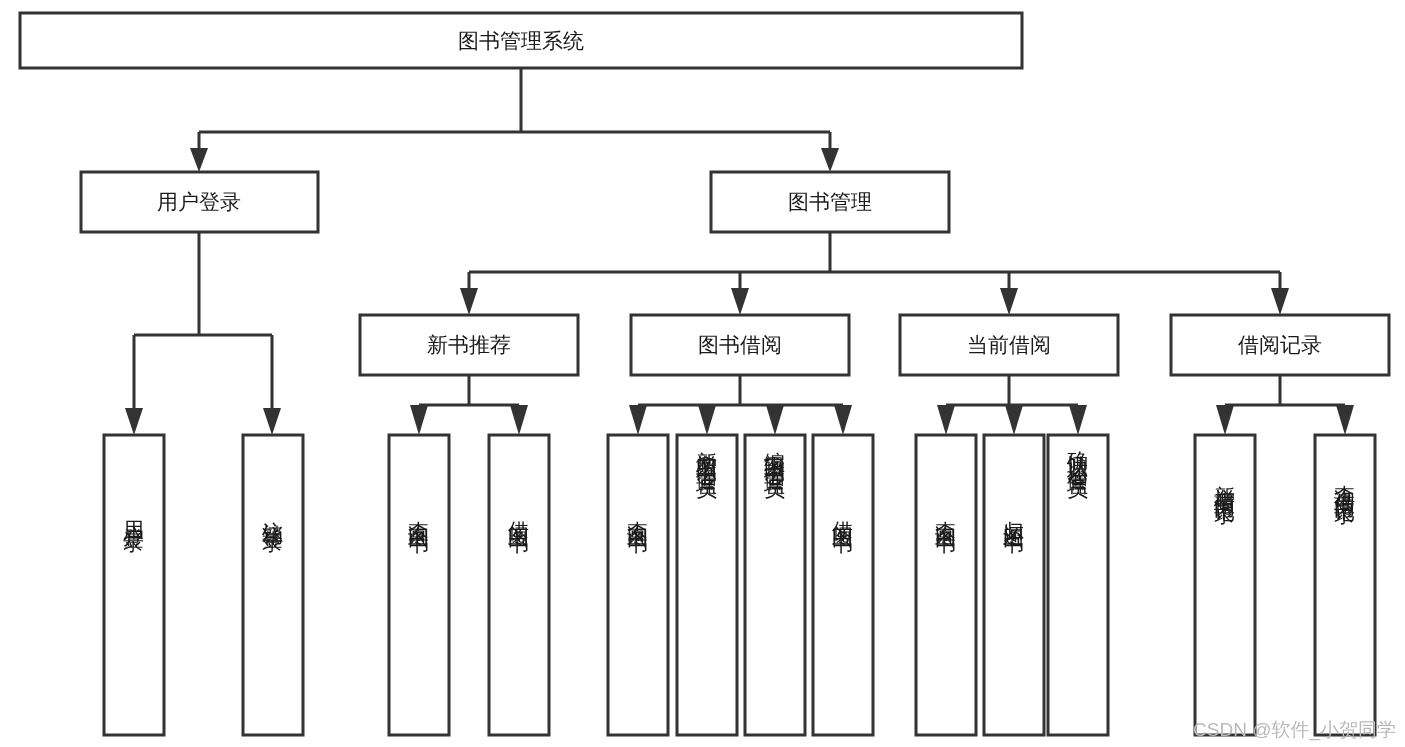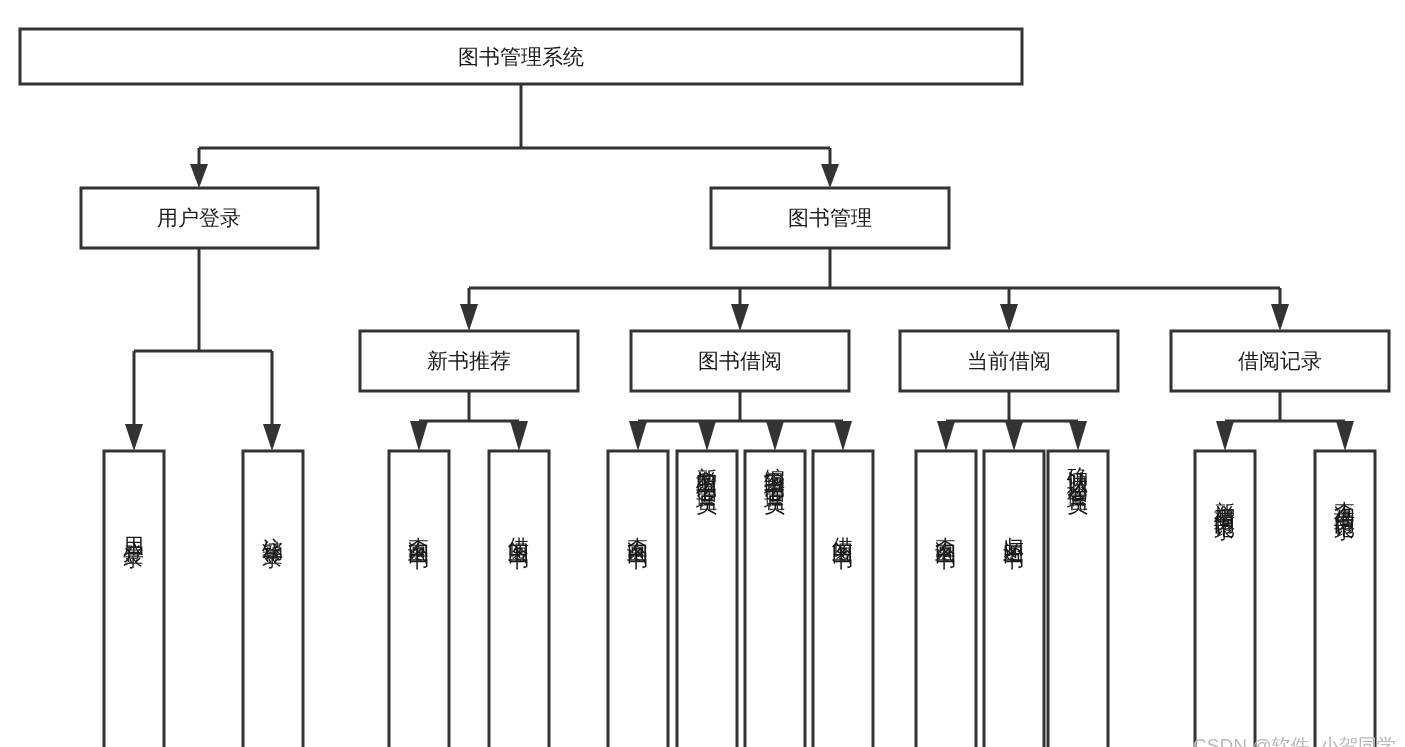--- a/index.html
+++ b/index.html
@@ -10,21 +10,21 @@
   body {
     width: 1405px;
     height: 747px;
     font-family: "Liberation Sans", "DejaVu Sans", sans-serif;
     overflow: hidden;
     position: relative;
   }
   #diagram-root {
     position: absolute;
     left: 0;
-    top: 16px;
+    top: 0;
     width: 1405px;
     height: 600px;
   }
   svg#flowchart {
     display: block;
     width: 1405px;
     height: 747px;
   }
   .node-box {
     fill: #ffffff;

